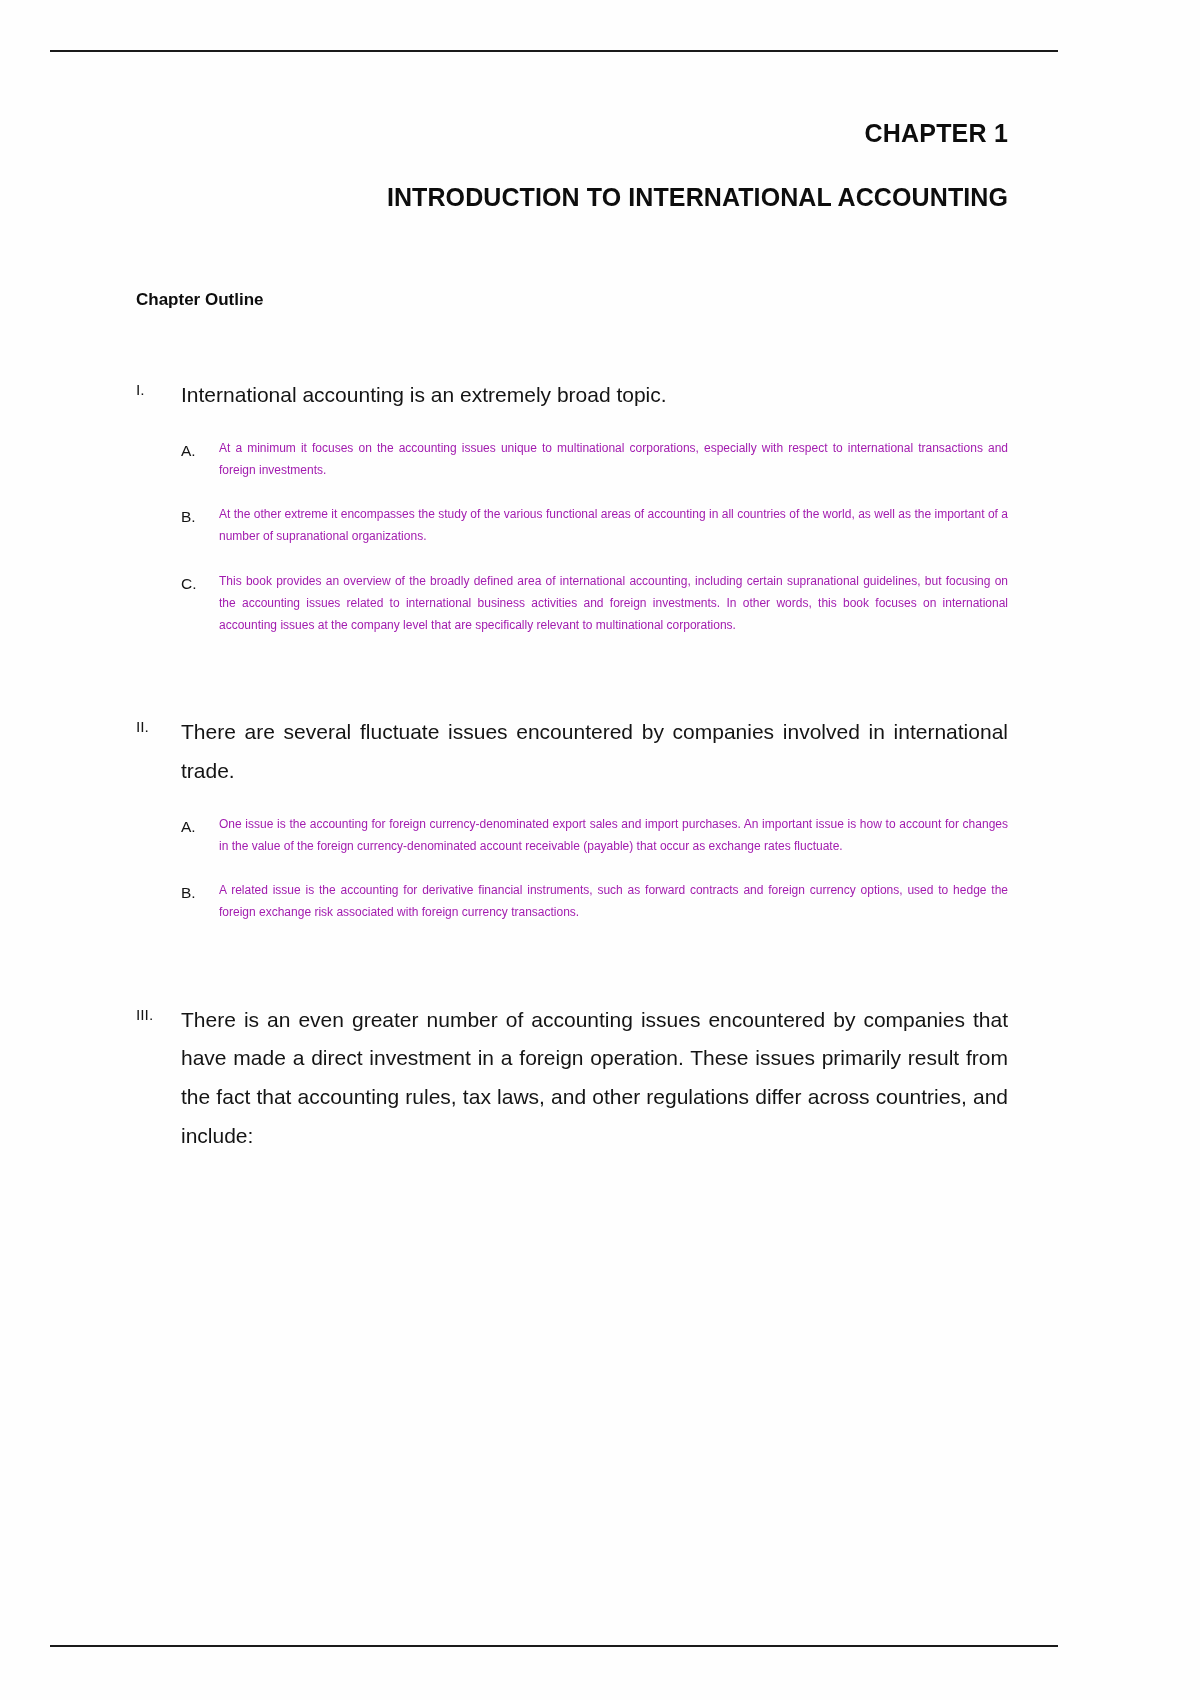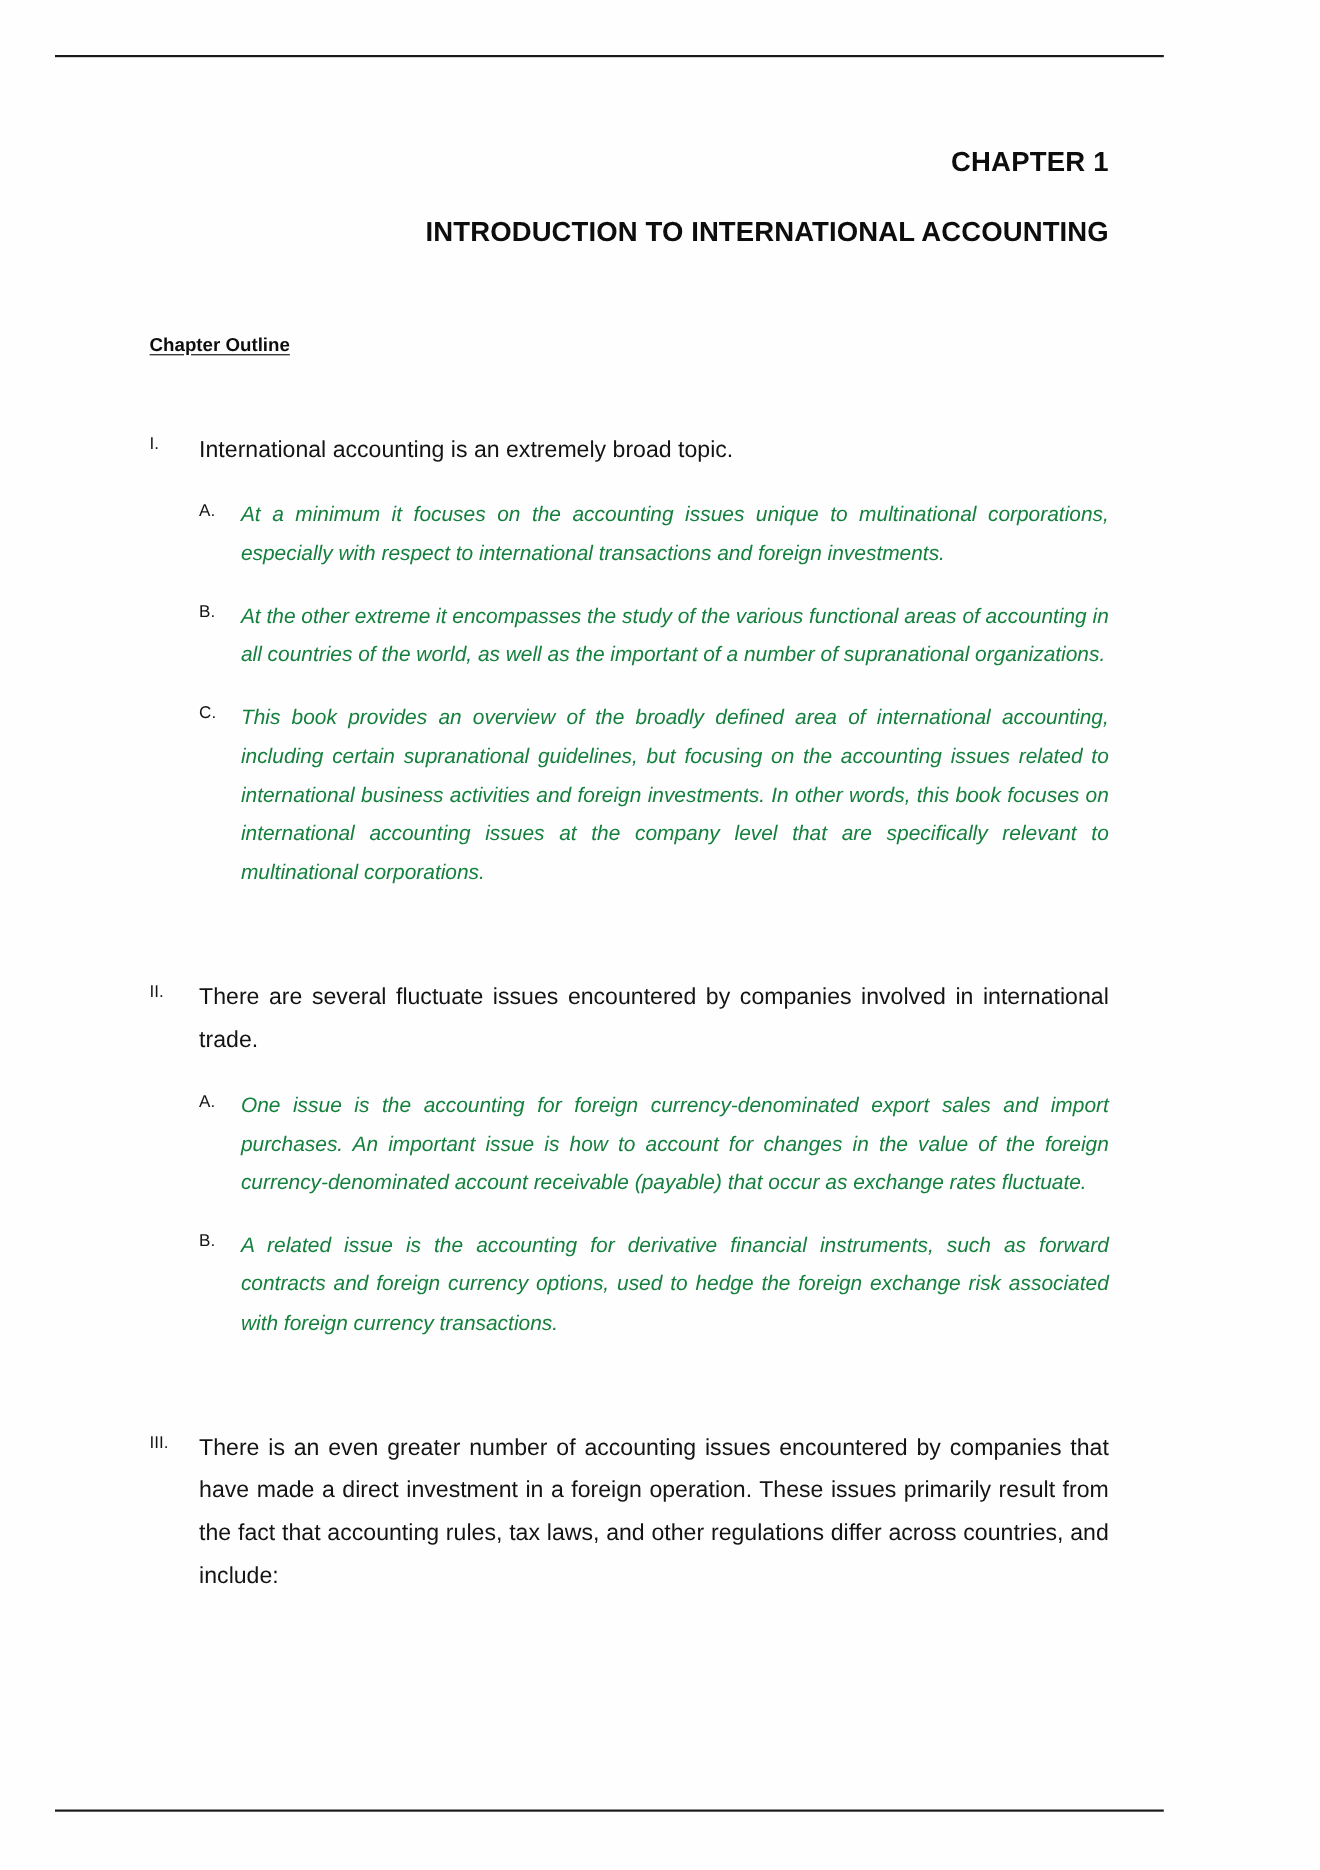--- a/index.html
+++ b/index.html
@@ -34,21 +34,21 @@
     height: 0;
     border-top: 2px solid #1a1a1a;
   }
   .rule-top    { top: 50px; }
   .rule-bottom { top: 1645px; }
 
   
   .content {
     position: absolute;
     left: 128px;
-    top: 132px;
+    top: 118px;
     width: 880px;
   }
 
   
   .chapter-number {
     text-align: right;
     font-size: 25px;
     font-weight: bold;
     letter-spacing: 0.2px;
     margin: 0;
@@ -65,21 +65,20 @@
     margin: 34px 0 0 0;
     padding: 0;
     line-height: 1.2;
     color: #0d0d0d;
   }
 
   .section-heading {
     margin: 78px 0 0 8px;
     font-size: 17px;
     font-weight: bold;
-    text-decoration: underline;
     text-underline-offset: 3px;
     color: #0d0d0d;
     display: inline-block;
   }
 
   
   .outline {
     margin-top: 66px;
   }
 
@@ -130,26 +129,25 @@
 
   .sub-marker {
     flex: 0 0 38px;
     font-size: 15.5px;
     line-height: 1.85;
     color: #141414;
   }
 
   .sub-text {
     flex: 1 1 auto;
-    font-size: 19px;
+    font-size: 12px;
     line-height: 1.85;
     text-align: justify;
     text-justify: inter-word;
-    color: #15803d;
-    font-style: italic;
+    color: #a21caf;
   }
 
   
   .roman-text, .sub-text { hyphens: none; }
 </style>
 </head>
 <body>
 
 <div class="page">
 

